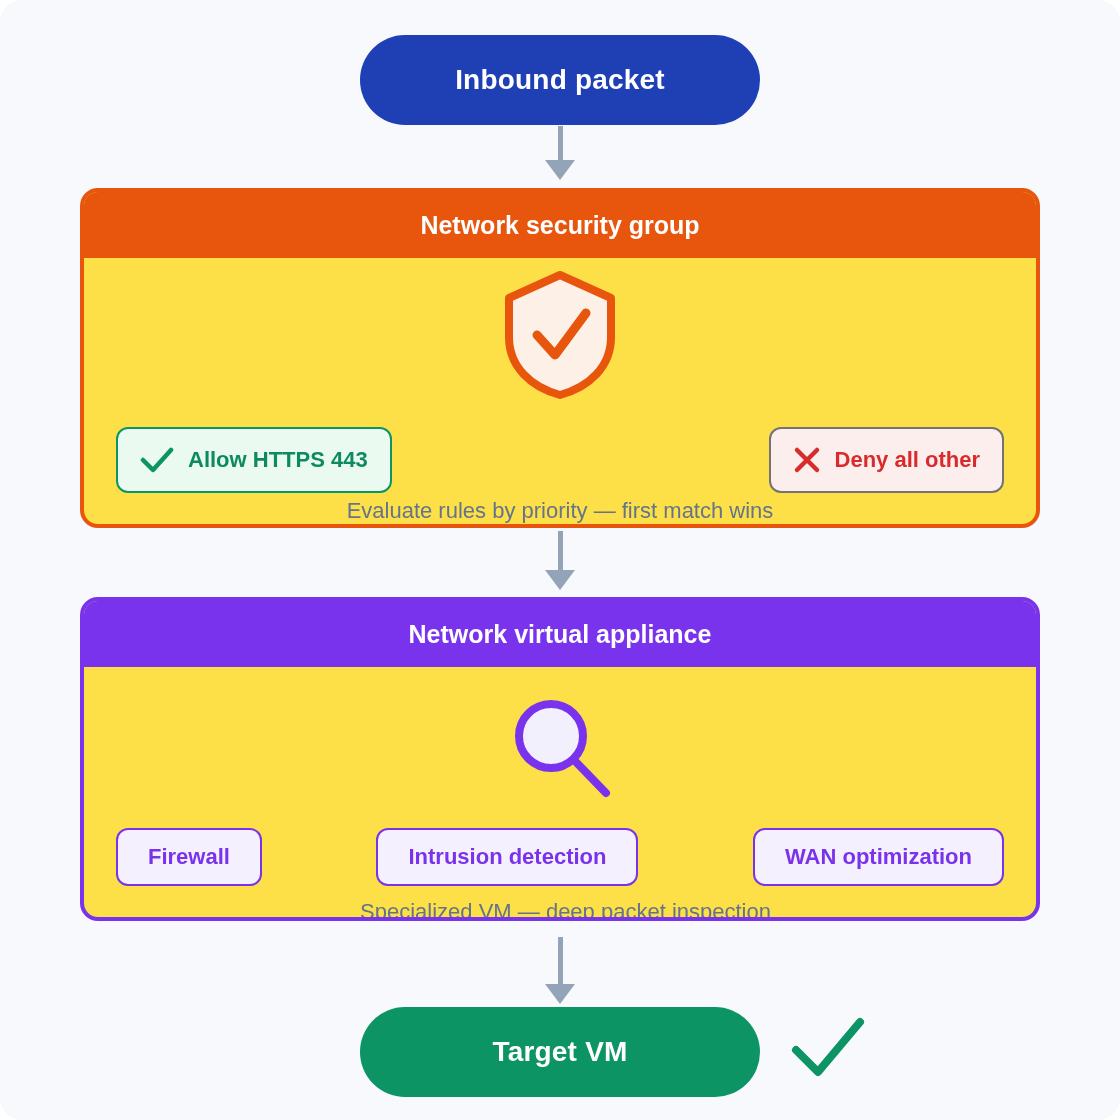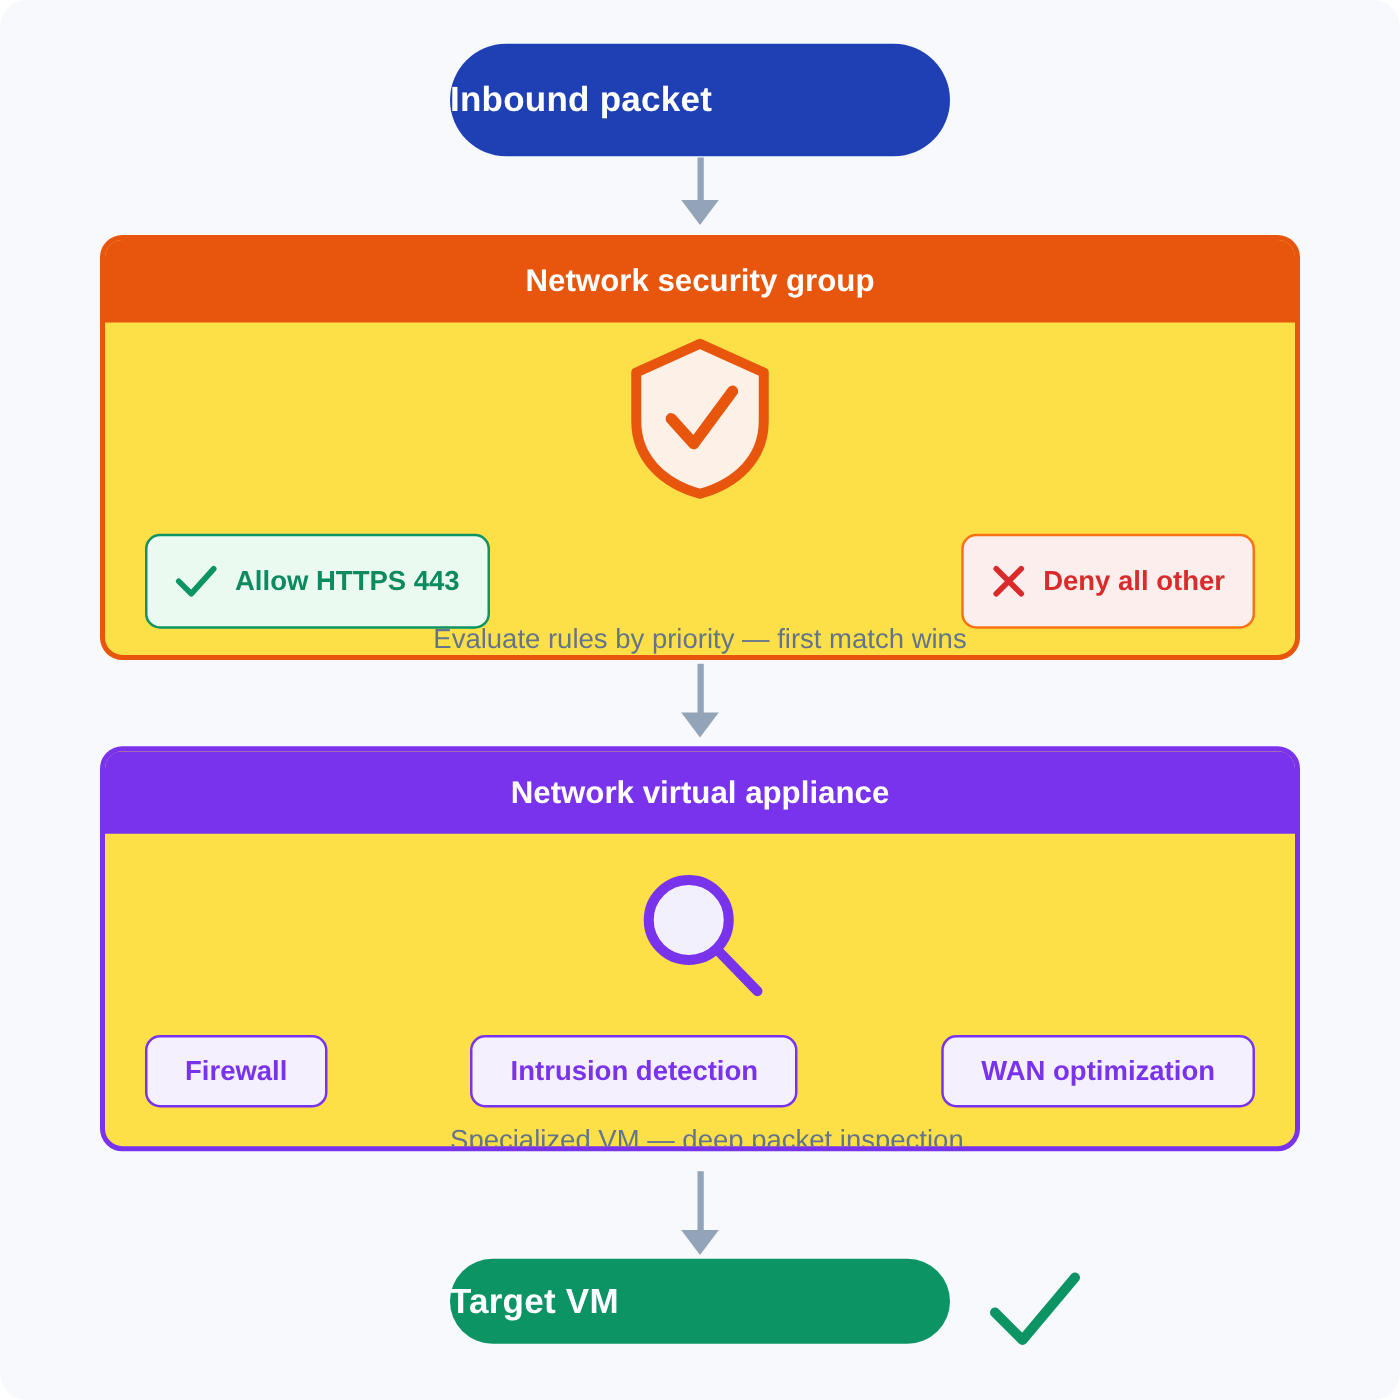--- a/index.html
+++ b/index.html
@@ -22,41 +22,42 @@
     box-sizing: border-box;
     display: flex;
     flex-direction: column;
     align-items: center;
   }
 
   
   .pill {
     display: flex;
     align-items: center;
+    justify-content: center;
     border-radius: 999px;
     color: #ffffff;
     font-weight: bold;
     letter-spacing: 0.2px;
     box-sizing: border-box;
   }
   .pill-inbound {
     position: absolute;
     left: 360px;
     top: 35px;
     width: 400px;
     height: 90px;
     background: #1f3fb5;
     font-size: 28px;
   }
   .pill-target {
     position: absolute;
     left: 360px;
     top: 1007px;
     width: 400px;
-    height: 68px;
+    height: 90px;
     background: #0d9465;
     font-size: 28px;
   }
 
   
   .arrow {
     position: absolute;
     left: 50%;
     transform: translateX(-50%);
     width: 30px;
@@ -140,36 +141,36 @@
     align-items: center;
   }
   .chip-row-nsg { top: 169px; }
   .chip-row-nva { top: 161px; }
 
   .chip {
     display: flex;
     align-items: center;
     justify-content: center;
     gap: 14px;
-    height: 76px;
+    height: 66px;
     padding: 16px 22px;
     border-radius: 12px;
     font-size: 22px;
     font-weight: bold;
     box-sizing: border-box;
     white-space: nowrap;
   }
   .chip-allow {
     background: #eafaf1;
     border: 2px solid #0d9465;
     color: #0d8a5f;
   }
   .chip-deny {
     background: #fdeeee;
-    border: 2px solid #f97316;
+    border: 2px solid #737373;
     color: #d92b2b;
   }
   .chip-nva {
     background: #f5f0fe;
     border: 2px solid #7a33ed;
     color: #7a33ed;
     justify-content: flex-end;
     height: 58px;
     padding: 0 30px;
   }

